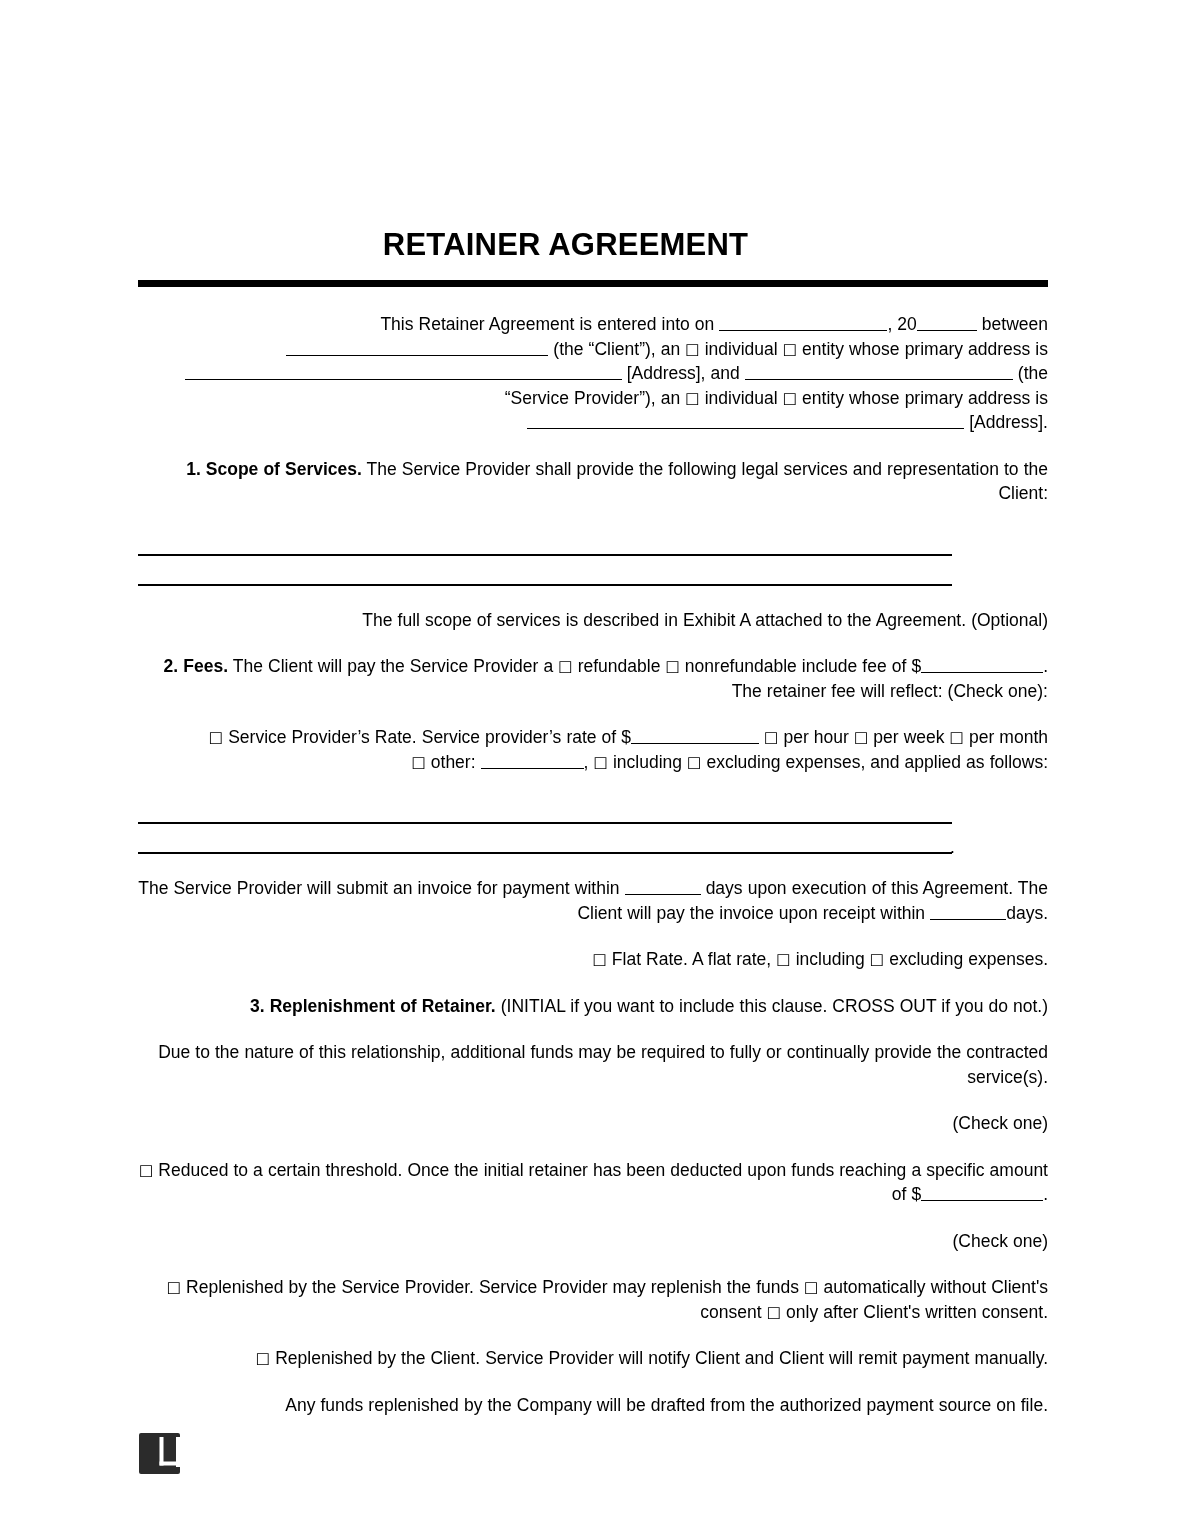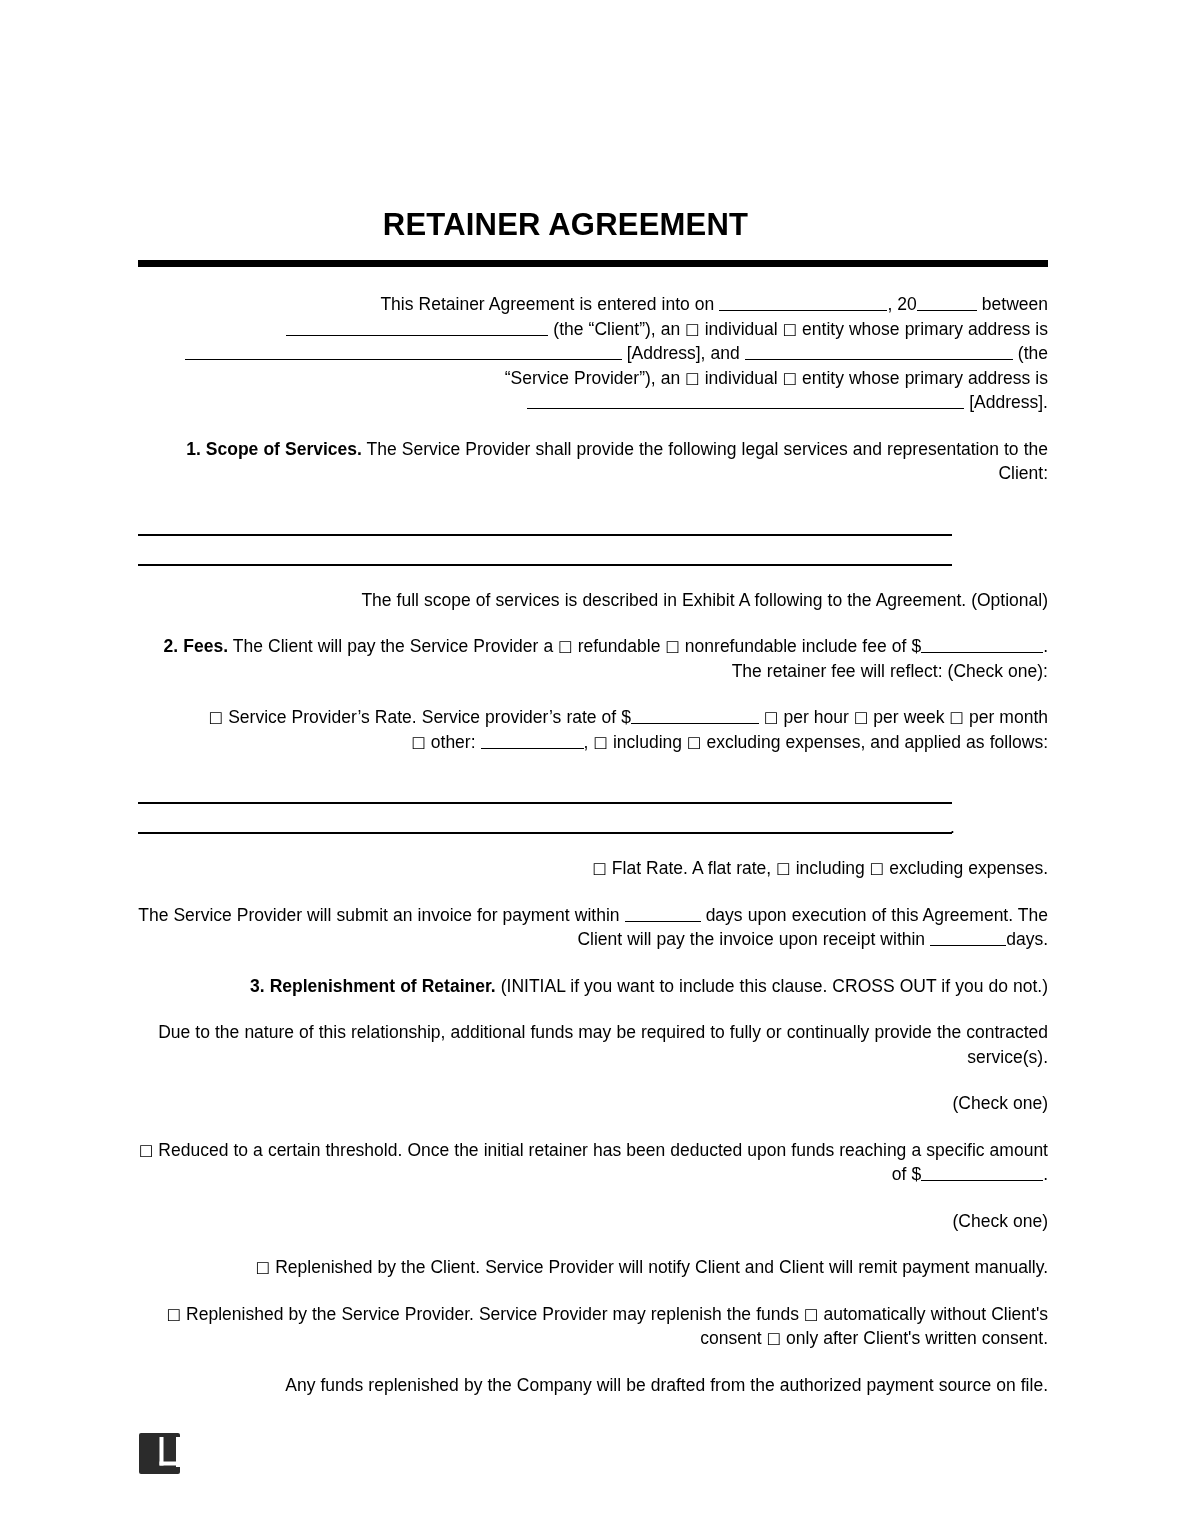--- a/index.html
+++ b/index.html
@@ -19,21 +19,21 @@
   .page {
     position: absolute;
     left: 0; top: 0;
     width: 1187px;
     height: 1536px;
     background: #ffffff;
   }
   .content {
     position: absolute;
     left: 138px;
-    top: 208px;
+    top: 228px;
     width: 910px;
   }
   .doc-title {
     font-size: 31px;
     font-weight: bold;
     text-align: center;
     letter-spacing: 0.2px;
     line-height: 1.1;
     margin: 0 0 0 0;
     padding-right: 55px;
@@ -129,52 +129,52 @@
 
     <p class="para"><span>This Retainer Agreement is entered into on </span><span class="blank b-date"></span><span>, 20</span><span class="blank b-year"></span><span> between </span><br><span class="blank b-client"></span><span> (the “Client”), an </span><span class="cb">☐</span><span> individual </span><span class="cb">☐</span><span> entity whose primary address is </span><br><span class="blank b-addr1"></span><span> [Address], and </span><span class="blank b-prov"></span><span> (the “Service Provider”), an </span><span class="cb">☐</span><span> individual </span><span class="cb">☐</span><span> entity whose primary address is </span><br><span class="blank b-addr2"></span><span> [Address].</span></p>
 
     <p class="para"><span class="bold">1. Scope of Services.</span><span> The Service Provider shall provide the following legal services and representation to the Client:</span></p>
 
     <div class="ruled-block">
       <div class="ruled-line"></div>
       <div class="ruled-line second"></div>
     </div>
 
-    <p class="para">The full scope of services is described in Exhibit A following to the Agreement. (Optional)</p>
+    <p class="para">The full scope of services is described in Exhibit A attached to the Agreement. (Optional)</p>
 
     <p class="para"><span class="bold">2. Fees.</span><span> The Client will pay the Service Provider  a </span><span class="cb">☐</span><span> refundable </span><span class="cb">☐</span><span> nonrefundable include fee of $</span><span class="blank b-money"></span><span>. The retainer fee will reflect: (Check one):</span></p>
 
     <p class="para"><span class="cb">☐</span> <span class="underline">Service Provider’s Rate.</span><span> Service provider’s rate of $</span><span class="blank b-rate"></span> <span class="cb">☐</span><span> per hour </span><span class="cb">☐</span><span> per week </span><span class="cb">☐</span><span> per month</span><br><span class="cb">☐</span><span> other: </span><span class="blank b-other"></span><span>, </span><span class="cb">☐</span><span> including </span><span class="cb">☐</span><span> excluding expenses, and applied as follows:</span></p>
 
     <div class="ruled-block">
       <div class="ruled-line"></div>
       <div class="ruled-wrap-dot">
         <div class="ruled-line second"></div>
         <span class="ruled-dot">.</span>
       </div>
     </div>
 
+    <p class="para"><span>The Service Provider will submit an invoice for payment within </span><span class="blank b-days"></span><span> days upon execution of this Agreement. The Client will pay the invoice upon receipt within </span><span class="blank b-days2"></span><span>days.</span></p>
+
     <p class="para"><span class="cb">☐</span> <span class="underline">Flat Rate.</span><span> A flat rate, </span><span class="cb">☐</span><span> including </span><span class="cb">☐</span><span> excluding expenses.</span></p>
-
-    <p class="para"><span>The Service Provider will submit an invoice for payment within </span><span class="blank b-days"></span><span> days upon execution of this Agreement. The Client will pay the invoice upon receipt within </span><span class="blank b-days2"></span><span>days.</span></p>
 
     <p class="para"><span class="bold">3. Replenishment of Retainer.</span><span> (INITIAL if you want to include this clause. CROSS OUT if you do not.)</span></p>
 
     <p class="para">Due to the nature of this relationship, additional funds may be required to fully or continually provide the contracted service(s).</p>
 
     <p class="para">(Check one)</p>
 
 
     <p class="para"><span class="cb">☐</span> <span class="underline">Reduced to a certain threshold.</span><span> Once the initial retainer has been deducted upon funds reaching a specific amount of $</span><span class="blank b-amt"></span><span>.</span></p>
 
     <p class="para">(Check one)</p>
 
+    <p class="para"><span class="cb">☐</span> <span class="underline">Replenished by the Service Provider.</span><span> Service Provider may replenish the funds </span><span class="cb">☐</span><span> automatically without Client's consent </span><span class="cb">☐</span><span> only after Client's written consent.</span></p>
+
     <p class="para"><span class="cb">☐</span> <span class="underline">Replenished by the Client.</span><span> Service Provider will notify Client and Client will remit payment manually.</span></p>
-
-    <p class="para"><span class="cb">☐</span> <span class="underline">Replenished by the Service Provider.</span><span> Service Provider may replenish the funds </span><span class="cb">☐</span><span> automatically without Client's consent </span><span class="cb">☐</span><span> only after Client's written consent.</span></p>
 
     <p class="para">Any funds replenished by the Company will be drafted from the authorized payment source on file.</p>
 
   </div>
 
   <div class="logo">
     <svg class="logo-svg" width="41" height="41" viewBox="0 0 41 41" xmlns="http://www.w3.org/2000/svg">
       <rect x="0" y="0" width="41" height="41" rx="2" ry="2" fill="#2b2b2b"></rect>
       <rect x="20.5" y="4" width="4" height="28.5" fill="#ffffff"></rect>
       <rect x="20.5" y="28.5" width="16.5" height="4" fill="#ffffff"></rect>

